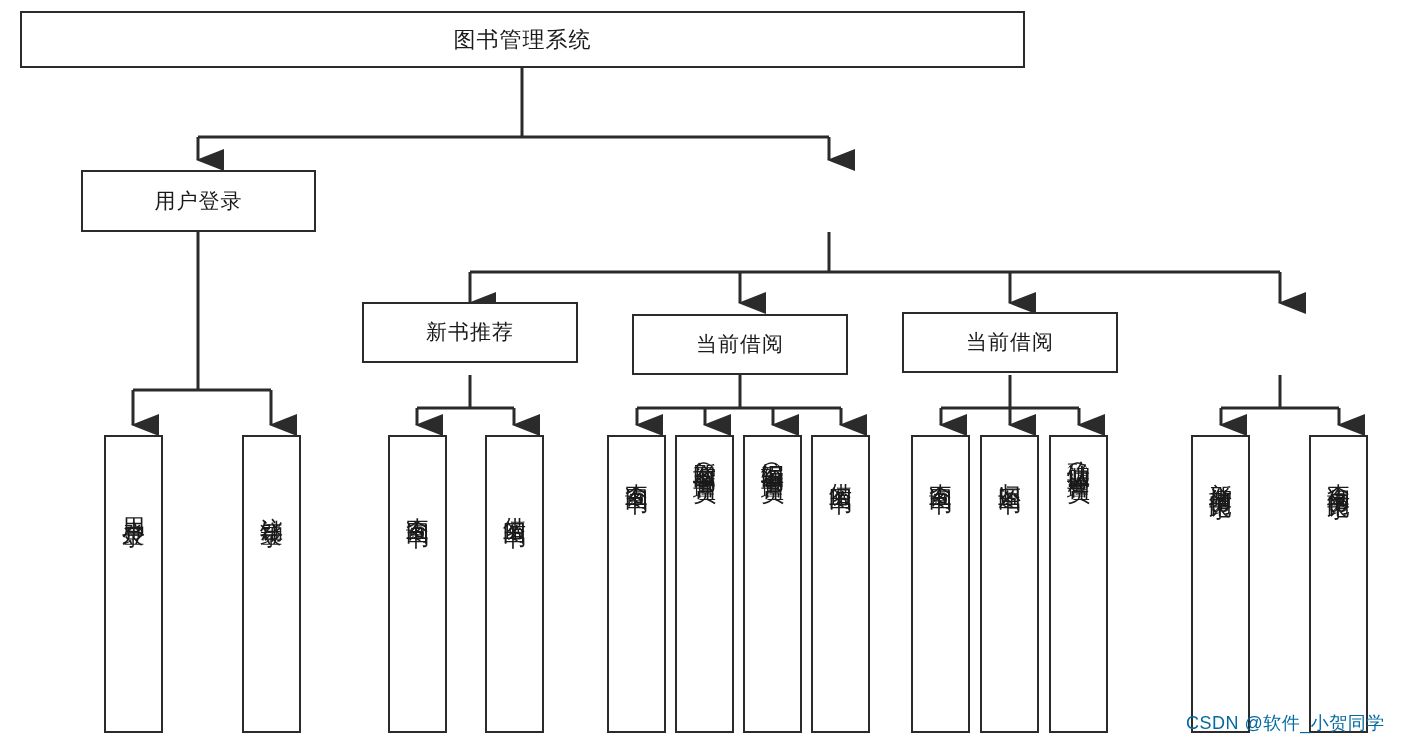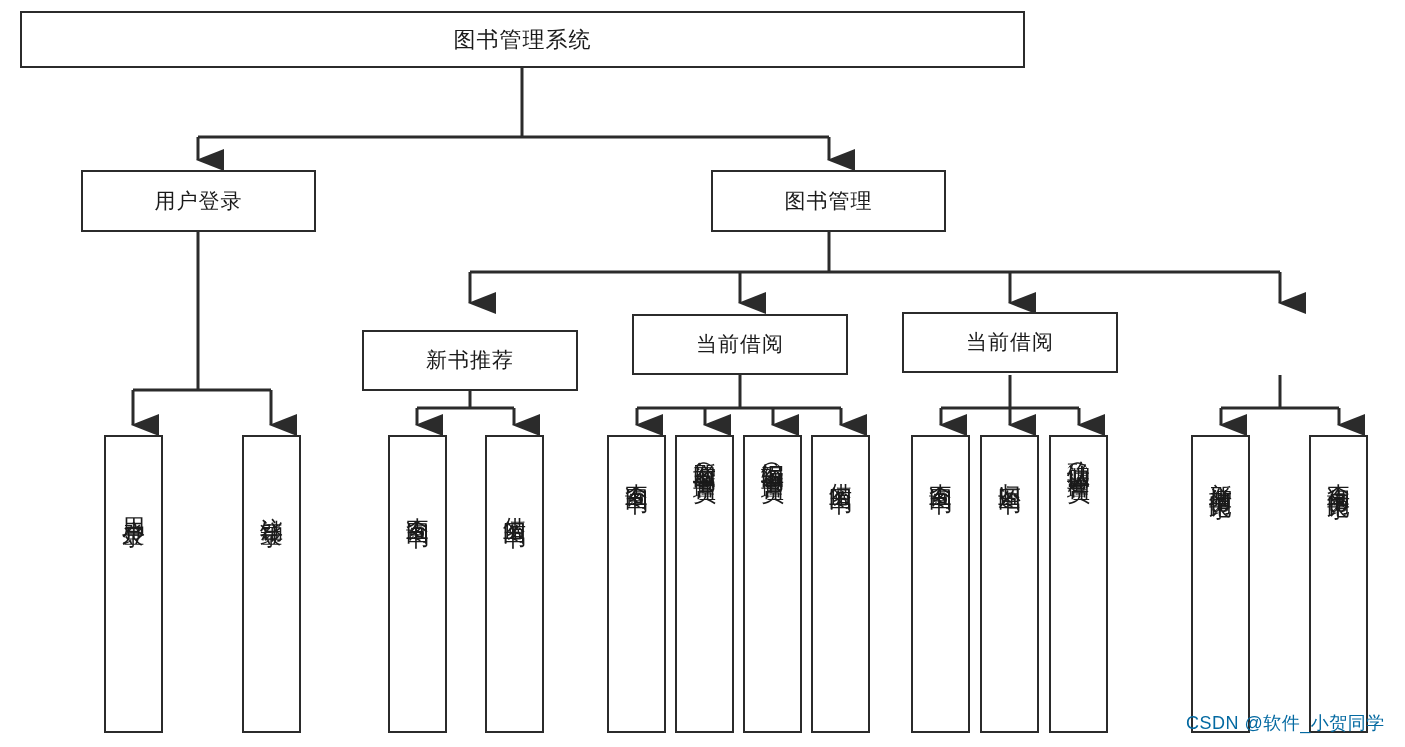--- a/index.html
+++ b/index.html
@@ -142,25 +142,22 @@
     </g>
   </svg>
 
   <div class="node horiz root" style="left:20px; top:11px; width:1005px; height:57px;">
     <span class="label">图书管理系统</span>
   </div>
 
   <div class="node horiz" style="left:81px; top:170px; width:235px; height:62px;">
     <span class="label">用户登录</span>
   </div>
-  <div class="node horiz" style="left:711px; top:170px; width:235px; height:62px;">
-    <span class="label">图书管理</span>
-  </div>
-
-  <div class="node horiz" style="left:362px; top:330px; width:216px; height:61px;">
+
+  <div class="node horiz" style="left:362px; top:302px; width:216px; height:61px;">
     <span class="label">新书推荐</span>
   </div>
   <div class="node horiz" style="left:632px; top:314px; width:216px; height:61px;">
     <span class="label">当前借阅</span>
   </div>
   <div class="node horiz" style="left:902px; top:312px; width:216px; height:61px;">
     <span class="label">当前借阅</span>
   </div>
 
   <div class="node vert short" style="left:104px; top:435px; width:59px; height:298px;">

